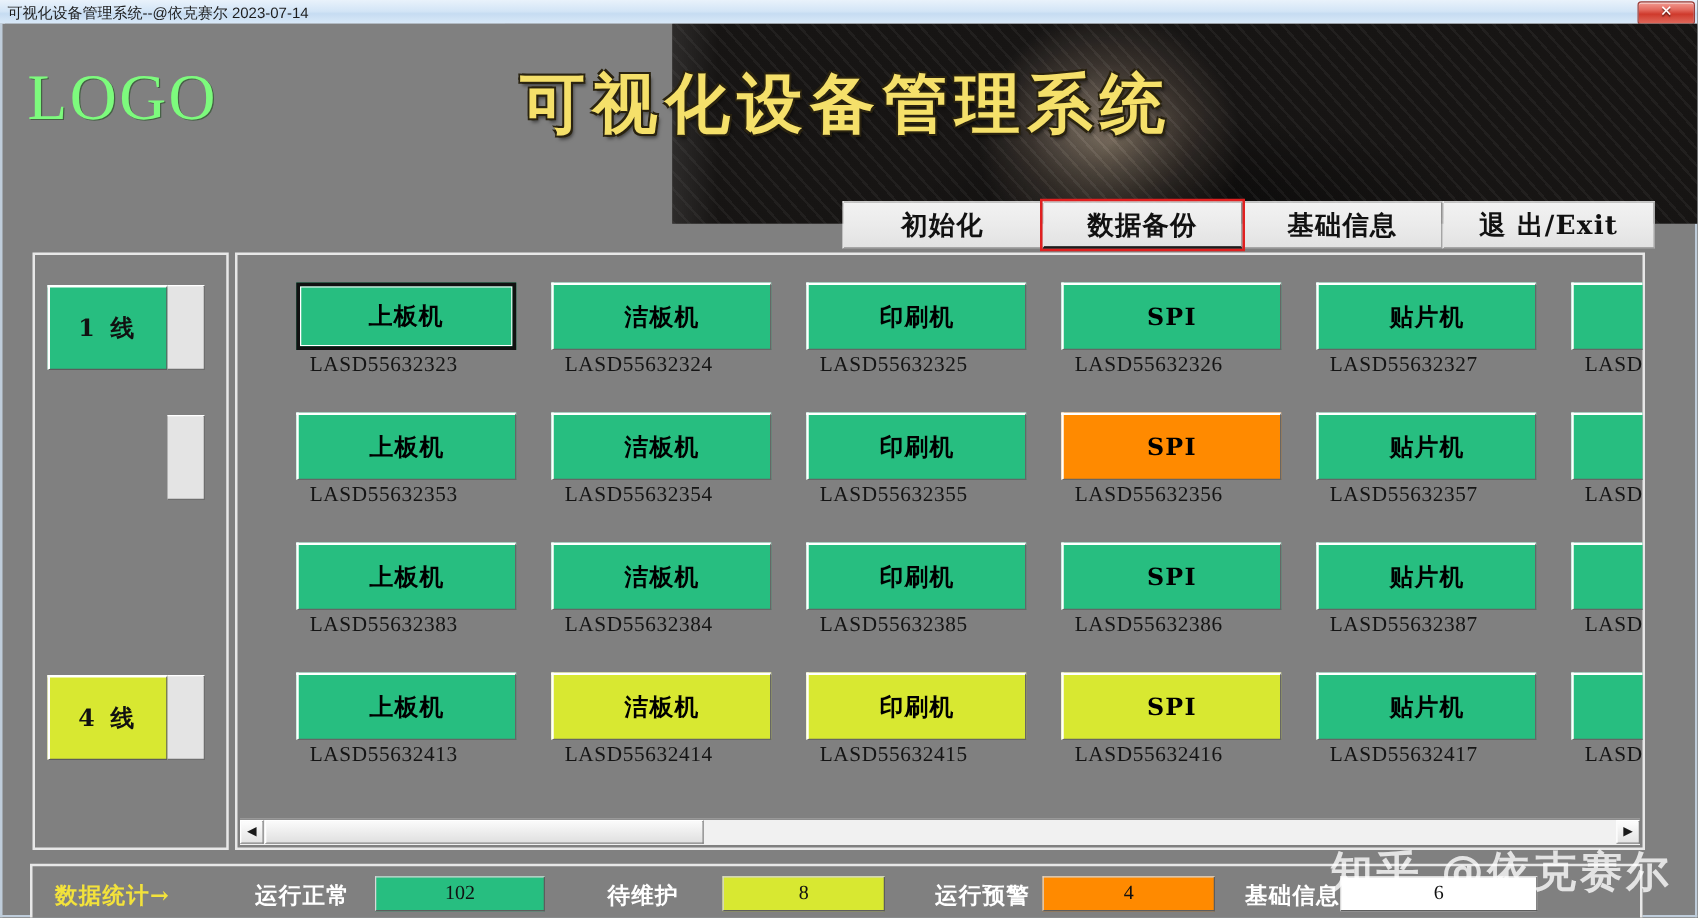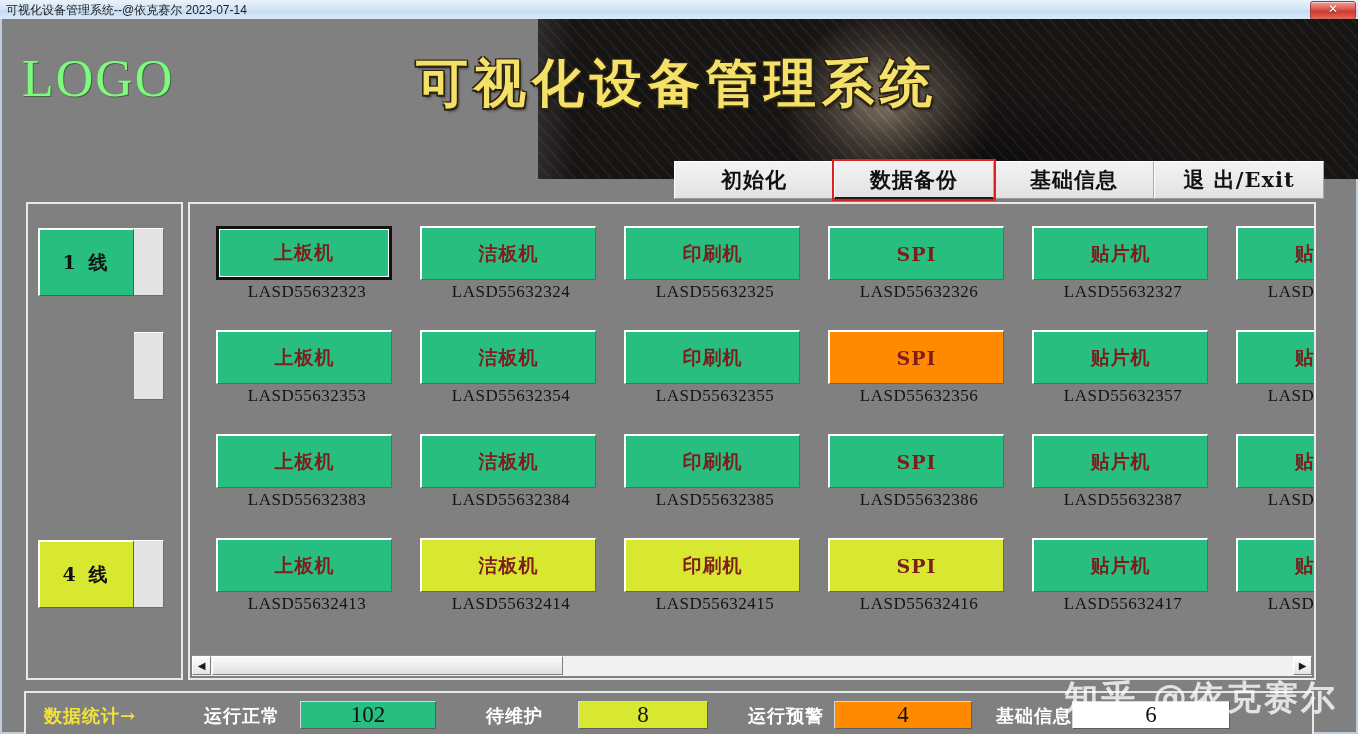--- a/index.html
+++ b/index.html
@@ -152,24 +152,24 @@
     box-sizing:border-box;overflow:hidden;
   }
   .grid-clip{
     position:absolute;left:0;top:0;width:1124px;height:450px;overflow:hidden;
   }
   .cell{position:absolute;width:182px;}
   .cell-btn{
     width:176px;height:54px;
     display:flex;align-items:center;justify-content:center;
     font-family:"DejaVu Serif","Liberation Serif",serif;
-    font-size:19px;font-weight:bold;color:#7f1d1d;letter-spacing:1px;
+    font-size:19px;font-weight:bold;color:#000000;letter-spacing:1px;
     border-top:2px solid #ffffff;border-left:2px solid #ffffff;
     border-right:1px solid #666;border-bottom:1px solid #666;
-    box-sizing:border-box;cursor:pointer;
+    box-sizing:border-box;cursor:pointer;margin-left:21px;
   }
   .cell.sel .cell-btn{
     border:3px solid #111;
     box-shadow:inset 0 0 0 1px #ffffff;
   }
   .cell-code{
     width:182px;text-align:center;margin-top:2px;
     font-family:"Liberation Serif","DejaVu Serif",serif;
     font-size:17px;color:#141414;letter-spacing:0.5px;white-space:nowrap;
   }
@@ -206,21 +206,21 @@
   .stat-label{
     position:absolute;top:11px;
     font-family:"DejaVu Serif","Liberation Serif",serif;
     font-size:18px;font-weight:bold;color:#ffffff;letter-spacing:1px;white-space:nowrap;
   }
   .stat-label.accent{color:#f3e23b;}
   .stat-box{
     position:absolute;top:8px;height:28px;
     display:flex;align-items:center;justify-content:center;
     font-family:"Liberation Serif","DejaVu Serif",serif;
-    font-size:23px;color:#111;
+    font-size:16px;color:#111;
     border-top:1px solid #d8d8d8;border-left:1px solid #d8d8d8;
     border-right:1px solid #5d5d5d;border-bottom:1px solid #5d5d5d;
     box-sizing:border-box;
   }
 
   .watermark{
     position:absolute;right:20px;top:675px;
     font-family:"DejaVu Sans","Liberation Sans",sans-serif;
     font-size:34px;font-weight:bold;color:rgba(255,255,255,.78);
     letter-spacing:3px;pointer-events:none;white-space:nowrap;

